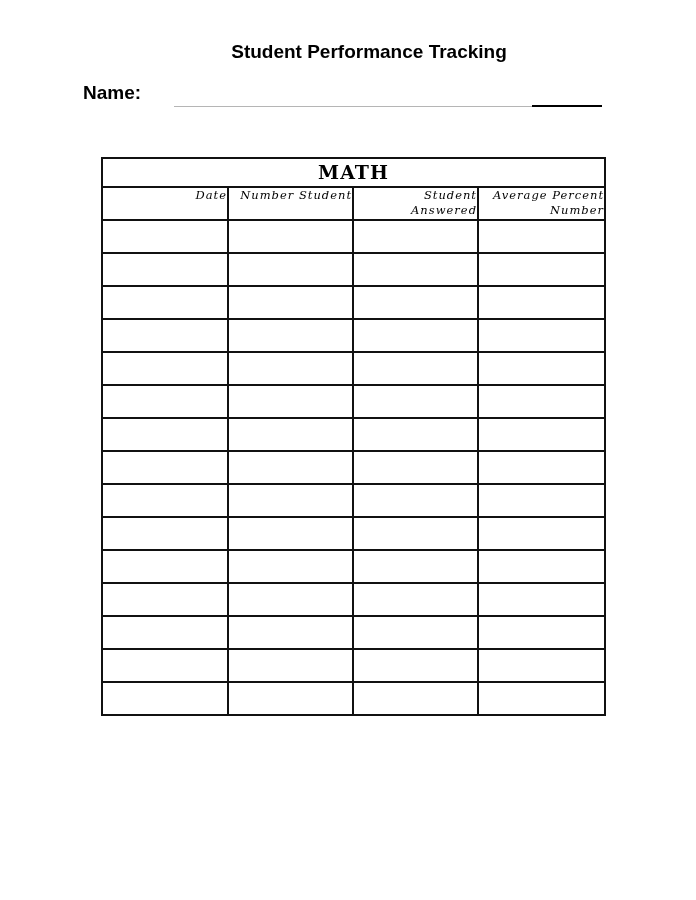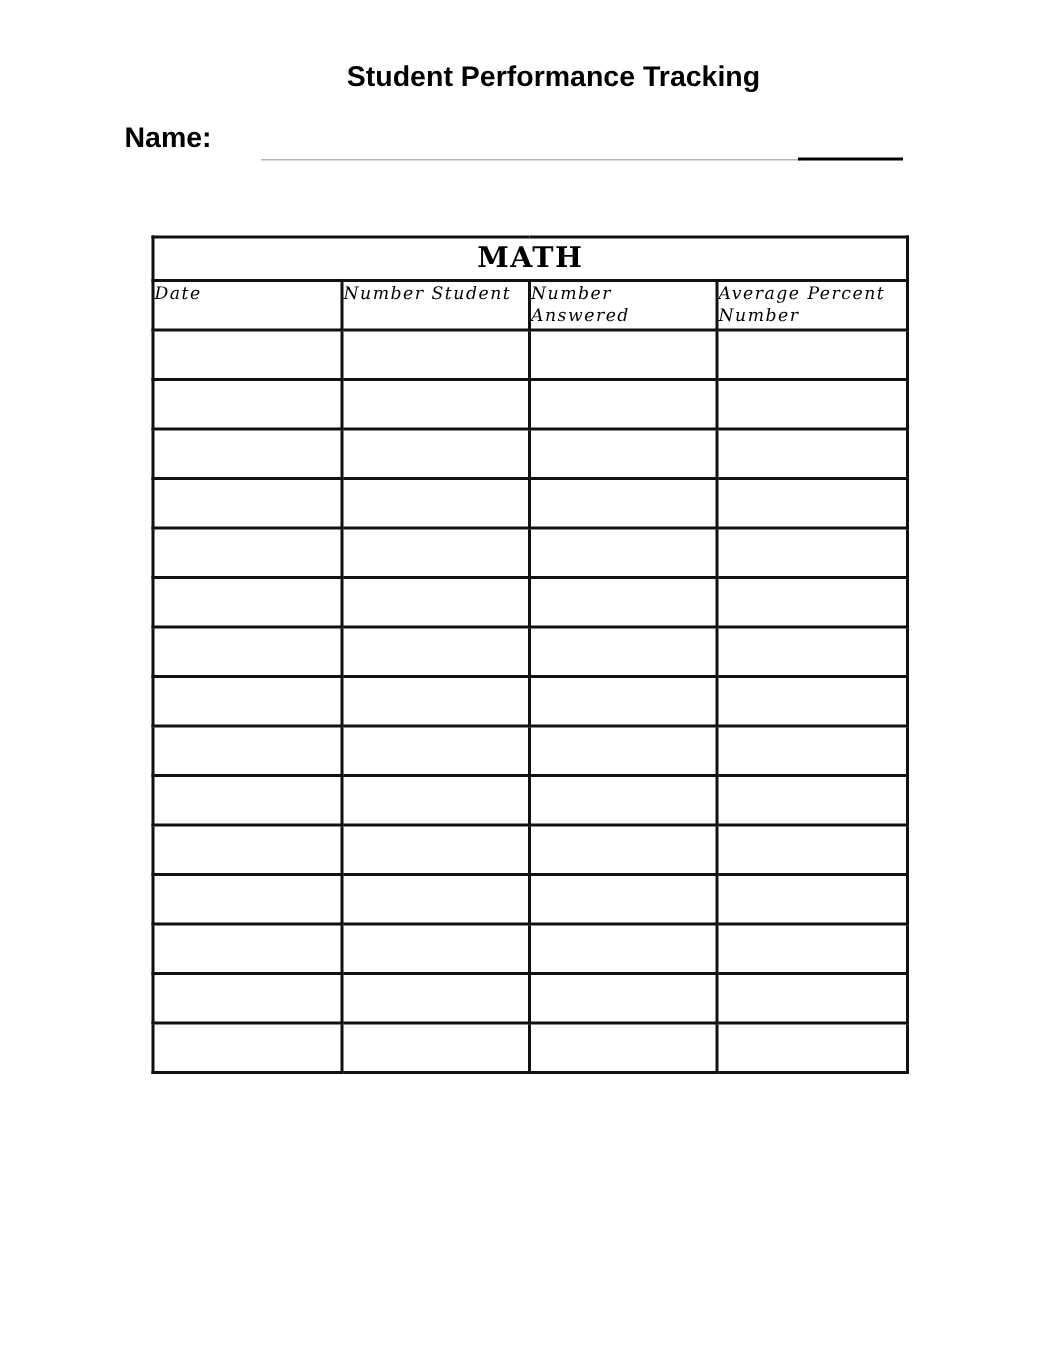--- a/index.html
+++ b/index.html
@@ -26,21 +26,21 @@
   }
   table.track td, table.track th {
     border: 2px solid #111; padding: 0; background: #fff;
   }
   .subject {
     height: 27px; text-align: center;
     font-family: "DejaVu Serif", serif; font-weight: bold; font-size: 19px; letter-spacing: 1px;
     line-height: 27px; color: #000;
   }
   .colhead {
-    height: 31px; vertical-align: top; text-align: left;
+    height: 31px; vertical-align: top; text-align: right;
     font-family: "DejaVu Serif", serif; font-style: italic; font-weight: normal;
     font-size: 11.5px; letter-spacing: 1px; line-height: 15px; color: #000; padding-top: 1px;
   }
   .cell { height: 31px; }
 </style>
 </head>
 <body>
 
 <div class="title">Student Performance Tracking</div>
 <div class="name-label">Name:</div>
@@ -54,21 +54,21 @@
       <col style="width:125px">
       <col style="width:127px">
   </colgroup>
   <thead>
     <tr>
       <th colspan="4" class="subject">MATH</th>
     </tr>
     <tr>
       <th class="colhead">Date</th>
       <th class="colhead">Number Student</th>
-      <th class="colhead">Number Answered</th>
+      <th class="colhead">Student Answered</th>
       <th class="colhead">Average Percent Number</th>
     </tr>
   </thead>
   <tbody id="rows">
       <tr>
         <td class="cell"></td>
         <td class="cell"></td>
         <td class="cell"></td>
         <td class="cell"></td>
       </tr>

